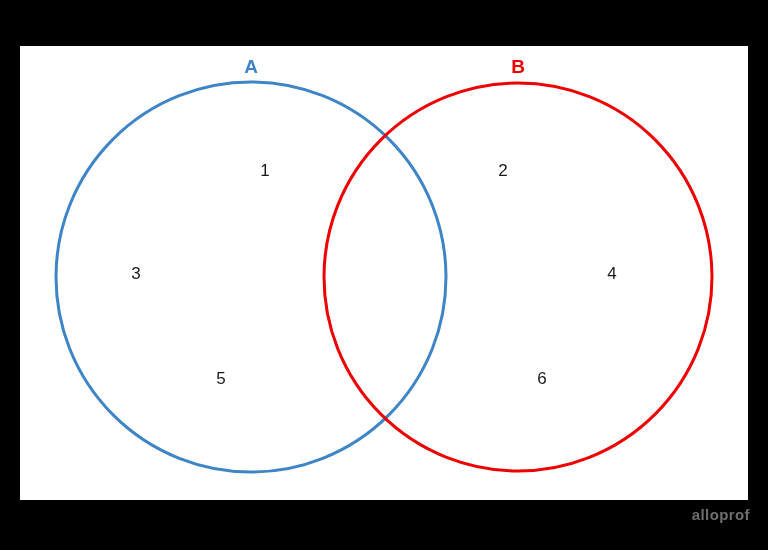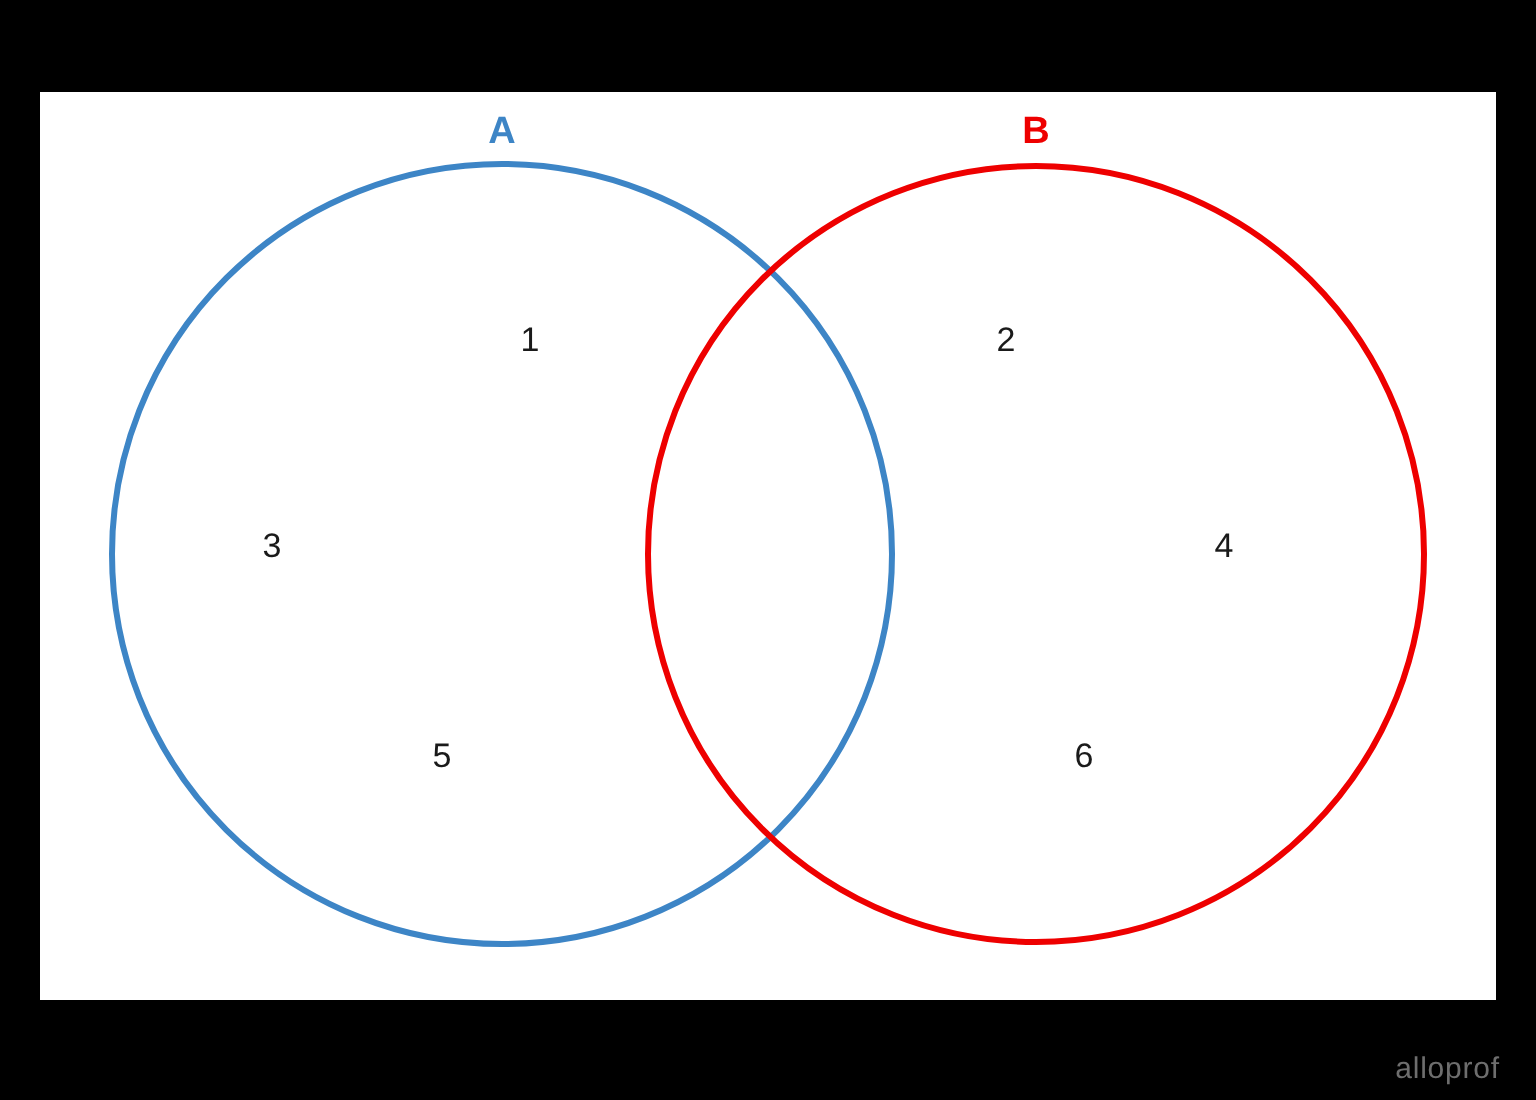--- a/index.html
+++ b/index.html
@@ -54,24 +54,24 @@
     font-weight: normal;
     color: #1a1a1a;
     line-height: 1;
     transform: translate(-50%, -50%);
     white-space: nowrap;
     user-select: none;
   }
   #watermark {
     position: absolute;
     right: 18px;
-    bottom: 8px;
+    bottom: 28px;
     font-family: "Liberation Sans", sans-serif;
     font-size: 15px;
-    font-weight: normal;
+    font-weight: bold;
     letter-spacing: 0.4px;
     color: #6e6e6e;
     line-height: 1;
     user-select: none;
   }
 </style>
 </head>
 <body>
 
 <div id="stage" style="width: 768px; height: 550px; background: rgb(0, 0, 0);">

